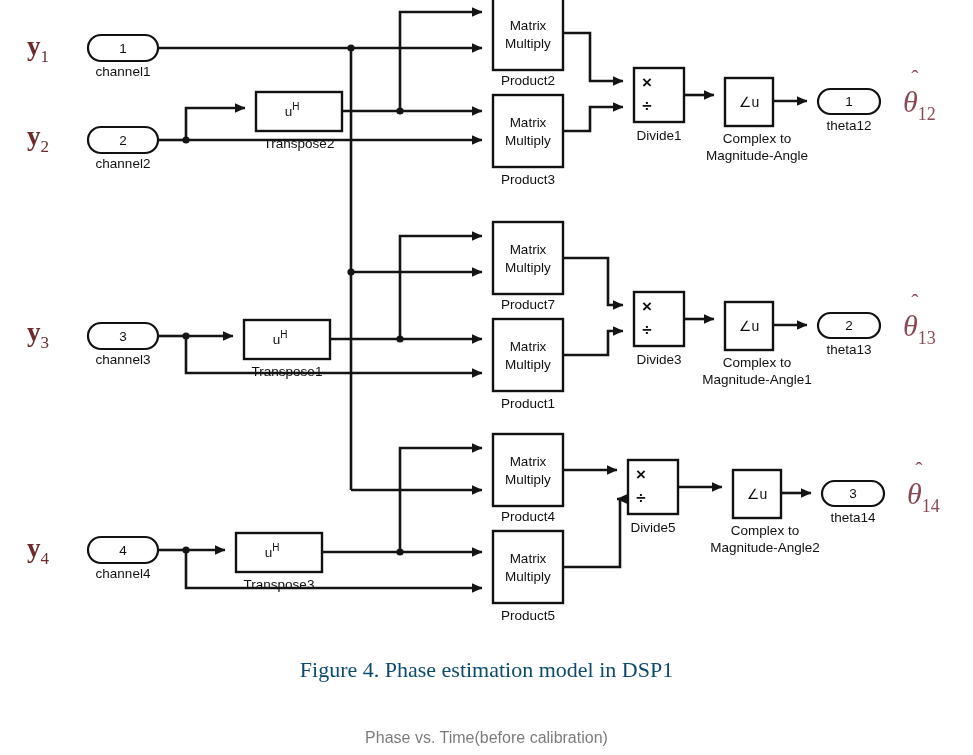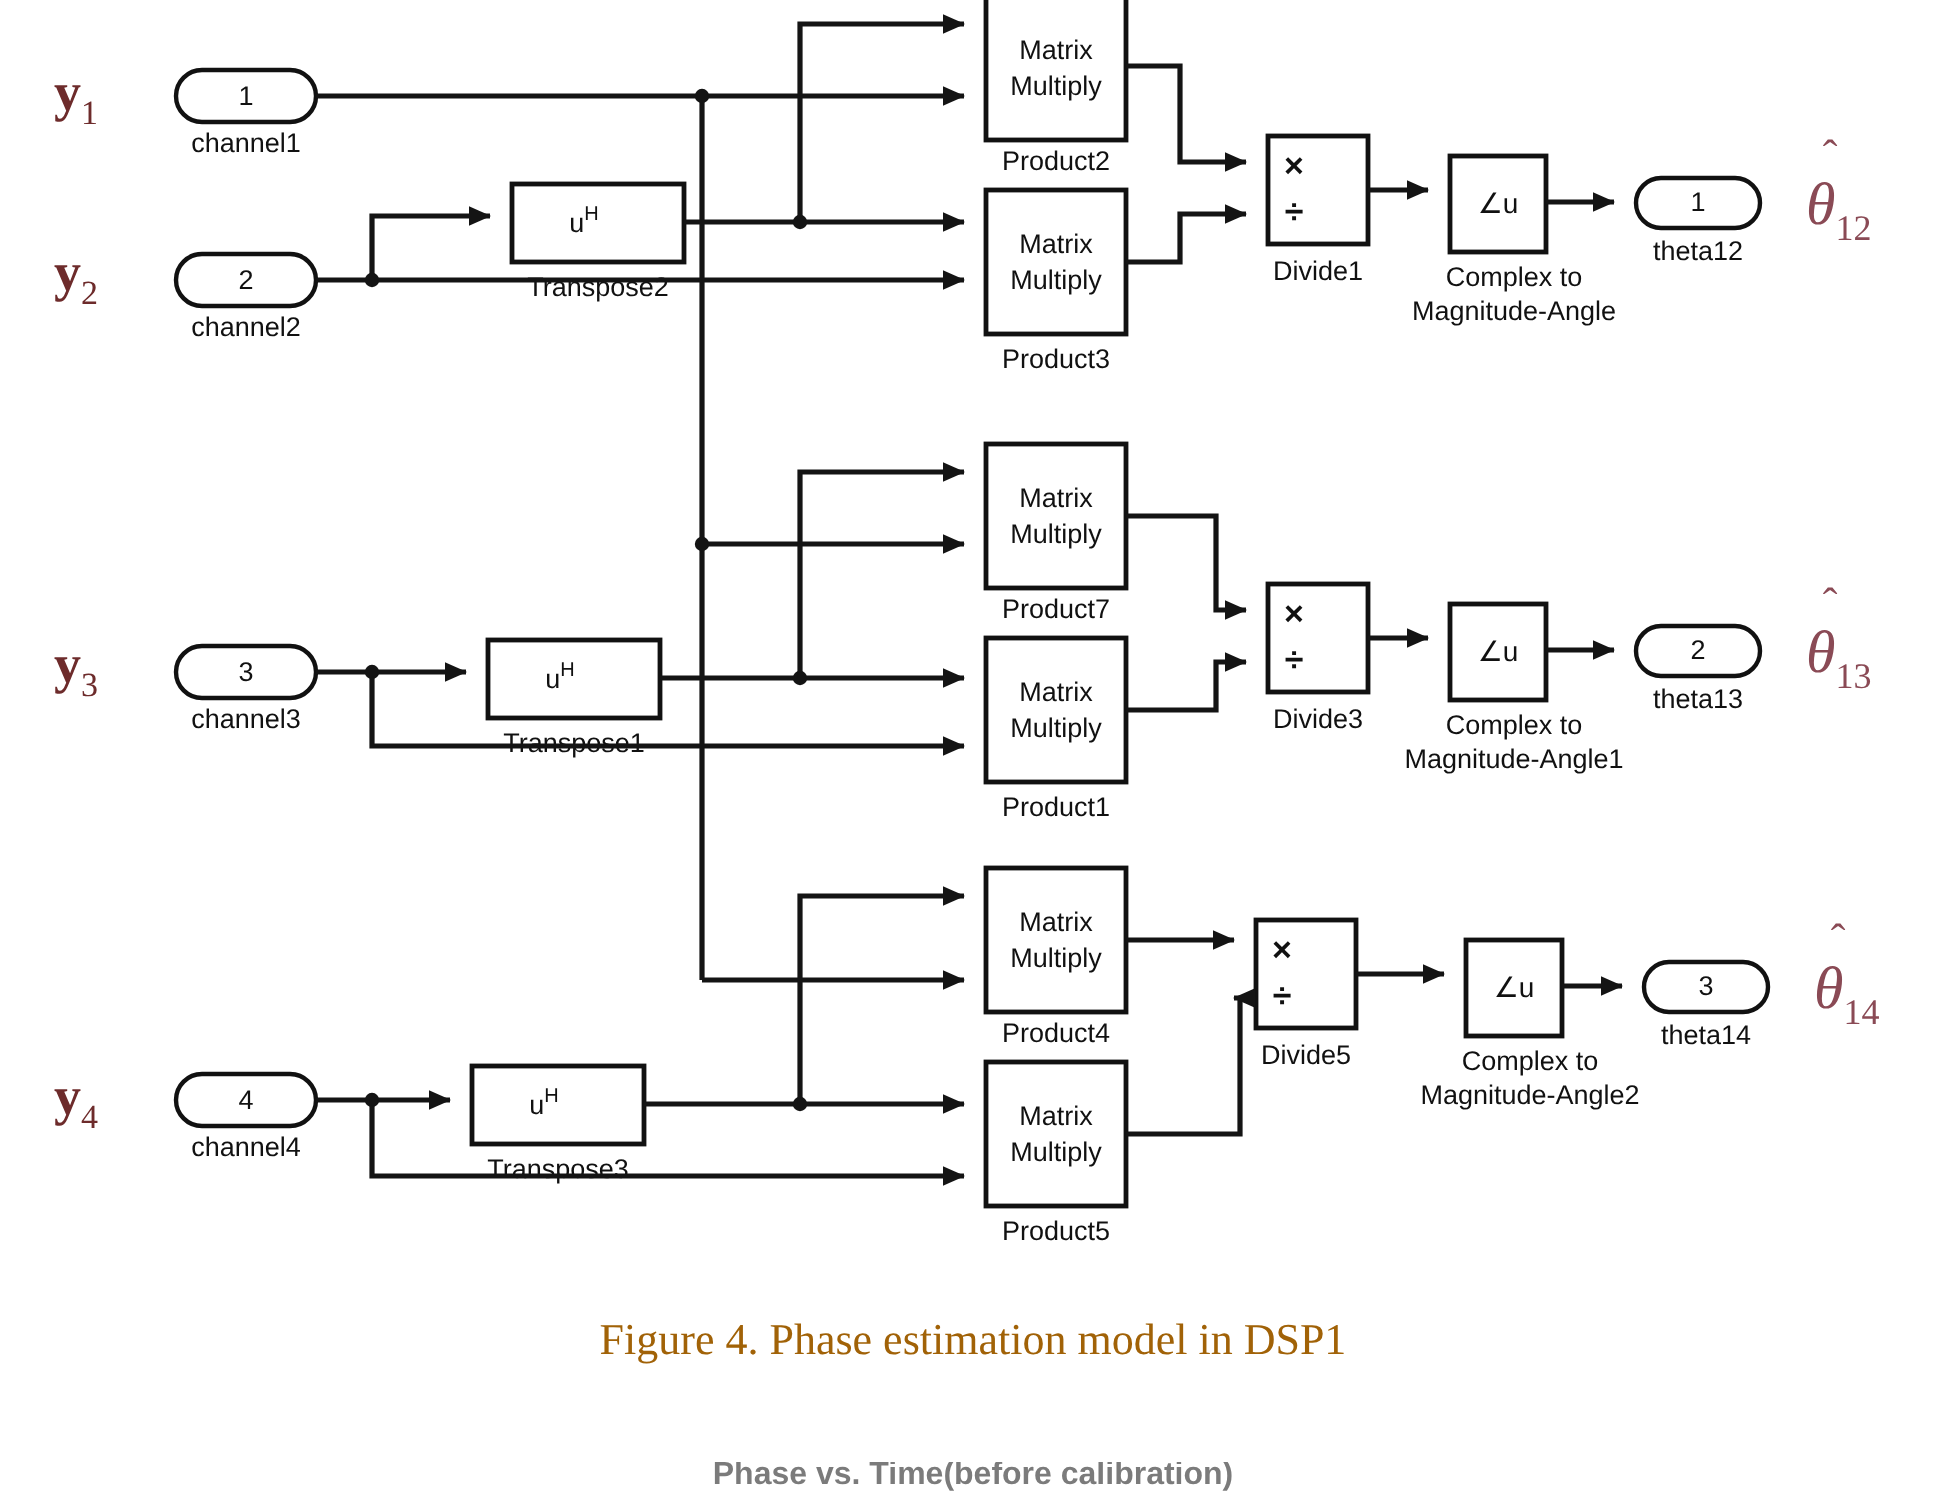--- a/index.html
+++ b/index.html
@@ -116,40 +116,39 @@
     text-anchor: middle;
   }
   #caption {
     position: absolute;
     left: 0;
     top: 657px;
     width: 973px;
     text-align: center;
     font-family: "Liberation Serif", serif;
     font-size: 22px;
-    color: #a16207;
+    color: #0c4a6e;
   }
   #subcaption {
     position: absolute;
     left: 0;
     top: 731px;
     width: 973px;
     text-align: center;
     font-family: "Liberation Sans", sans-serif;
     font-size: 16px;
     color: #2b2b2b;
     overflow: hidden;
     height: 24px;
   }
   #subcaption span {
     display: inline-block;
     position: relative;
     top: -2px;
     opacity: 0.62;
-    font-weight: bold;
   }
 </style>
 </head>
 <body>
 
 <div id="figure-root">
 
 <svg id="diagram" viewBox="0 0 973 660">
   <defs>
     <marker id="ah" markerWidth="11" markerHeight="11" refX="10.5" refY="5.5" orient="auto" markerUnits="userSpaceOnUse">

